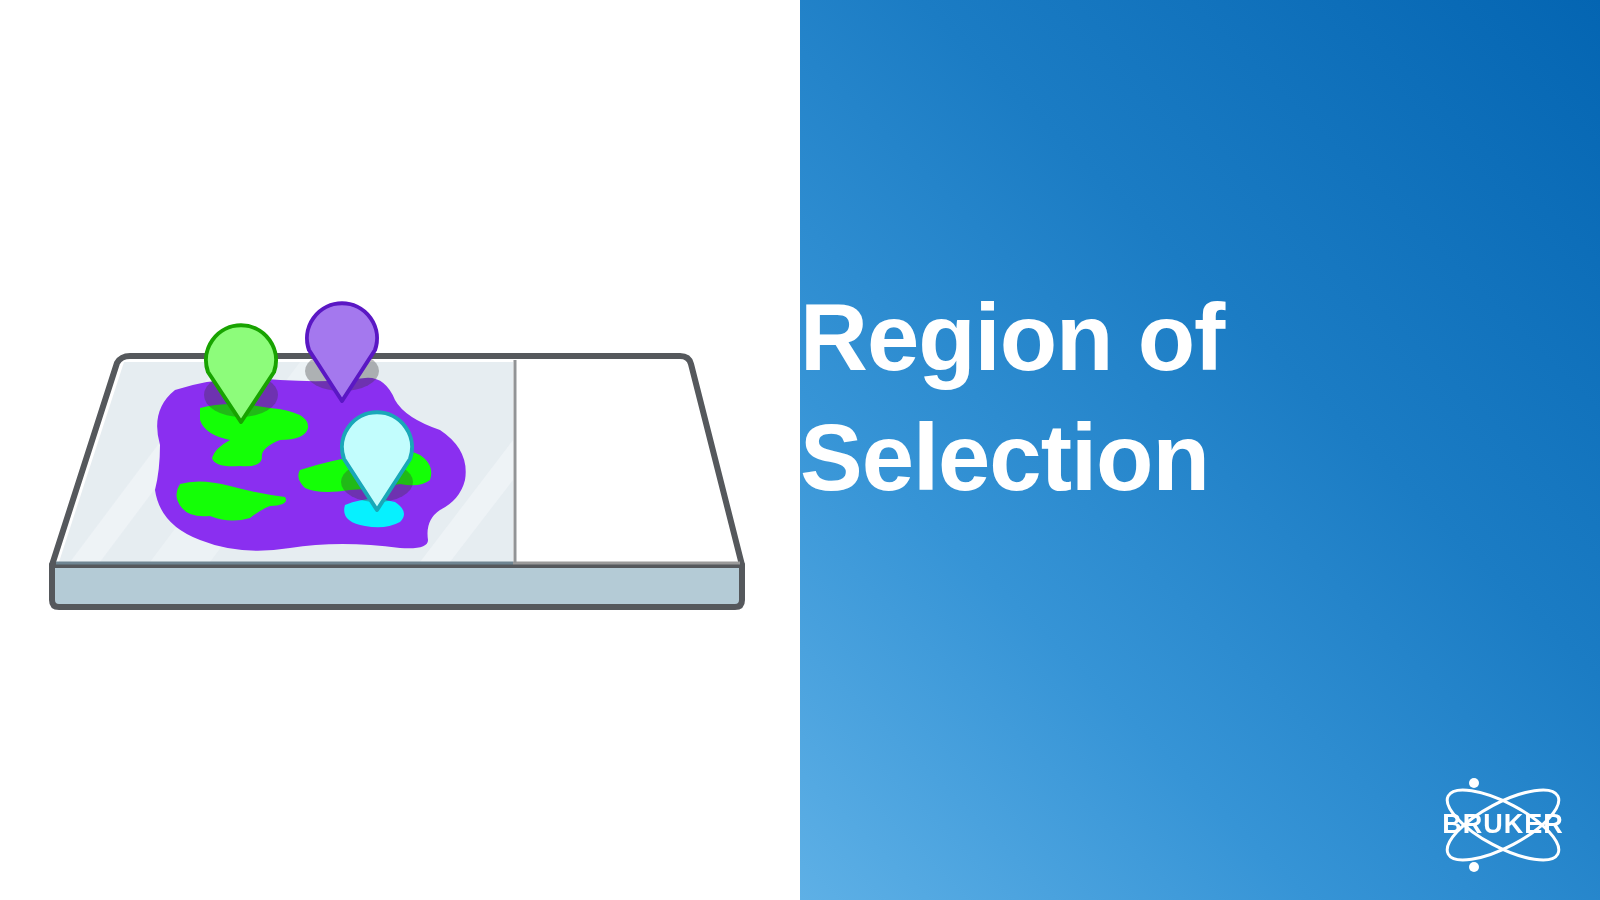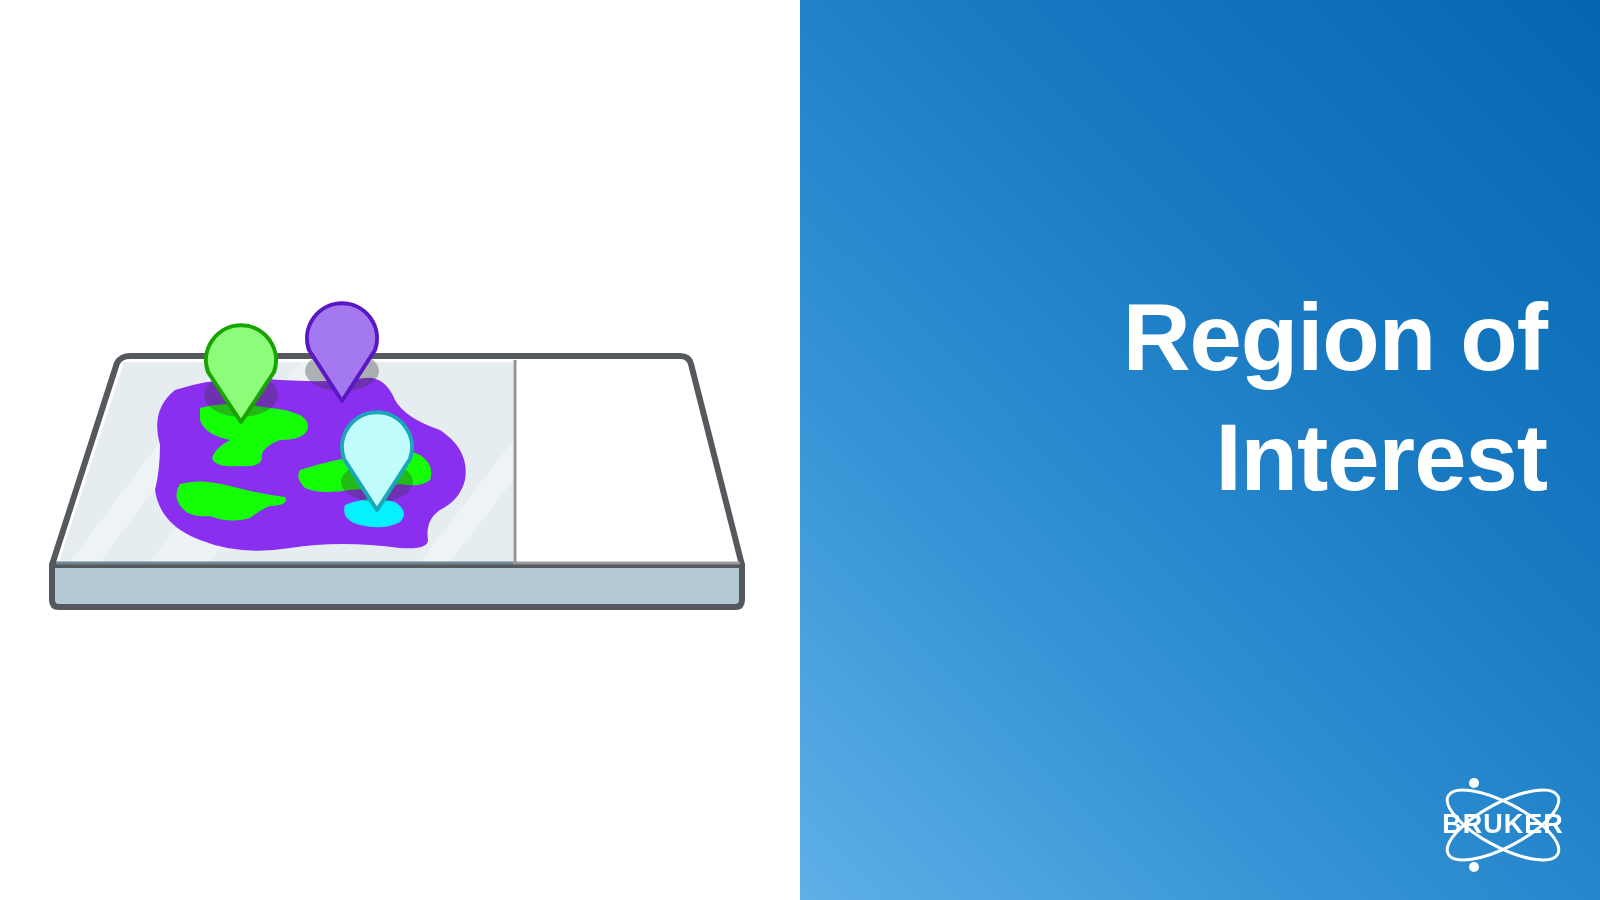--- a/index.html
+++ b/index.html
@@ -1,20 +1,20 @@
 <!DOCTYPE html>
 <html><head>
 <meta charset="utf-8">
 <style>
   html, body { margin:0; padding:0; }
   body { width:1600px; height:900px; position:relative; overflow:hidden; background:#ffffff; font-family:"Liberation Sans", sans-serif; }
   .left { position:absolute; left:0; top:0; width:800px; height:900px; background:#ffffff; }
   .right { position:absolute; left:800px; top:0; width:800px; height:900px;
     background: linear-gradient(225deg, #0465b2 0%, #1b7cc4 40%, #3694d6 70%, #5eb0e6 100%); }
-  .title { position:absolute; left:0; width:747px; top:278px; text-align:right; color:#ffffff;
+  .title { position:absolute; left:0; width:747px; top:278px; text-align:left; color:#ffffff;
     font-family:"Liberation Sans", sans-serif; font-weight:bold; font-size:94px; line-height:120px; letter-spacing:-1px; }
   .title div { white-space:nowrap; }
   .logo { position:absolute; left:1408px; top:775px; width:190px; height:100px; }
   svg.art { position:absolute; left:0; top:0; }
 </style>
 </head>
 <body>
 
 <div class="left">
   <svg class="art" width="800" height="900" viewBox="0 0 800 900">
@@ -52,21 +52,21 @@
 
     <g>
       <path d="M377 510 L344 459 A35 35 0 1 1 410 459 Z" fill="#c2fdfd" stroke="#19a8b8" stroke-width="4" stroke-linejoin="round"></path>
     </g>
   </svg>
 </div>
 
 <div class="right">
   <div class="title">
     <div>Region of</div>
-    <div>Interest</div>
+    <div>Selection</div>
   </div>
 </div>
 
 <div class="logo">
   <svg width="190" height="100" viewBox="0 0 190 100">
     <ellipse cx="95" cy="50" rx="62" ry="22" transform="rotate(28 95 50)" fill="none" stroke="#ffffff" stroke-width="3"></ellipse>
     <ellipse cx="95" cy="50" rx="62" ry="22" transform="rotate(-28 95 50)" fill="none" stroke="#ffffff" stroke-width="3"></ellipse>
     <circle cx="66" cy="8" r="5" fill="#ffffff"></circle>
     <circle cx="66" cy="92" r="5" fill="#ffffff"></circle>
     <text x="95" y="58" text-anchor="middle" fill="#ffffff" font-family="Liberation Sans, sans-serif" font-weight="bold" font-size="27" letter-spacing="1">BRUKER</text>

